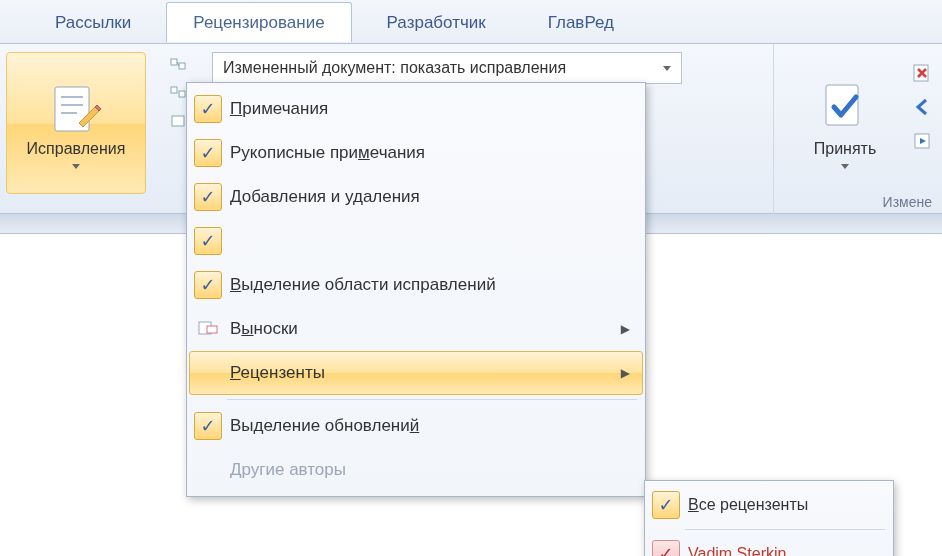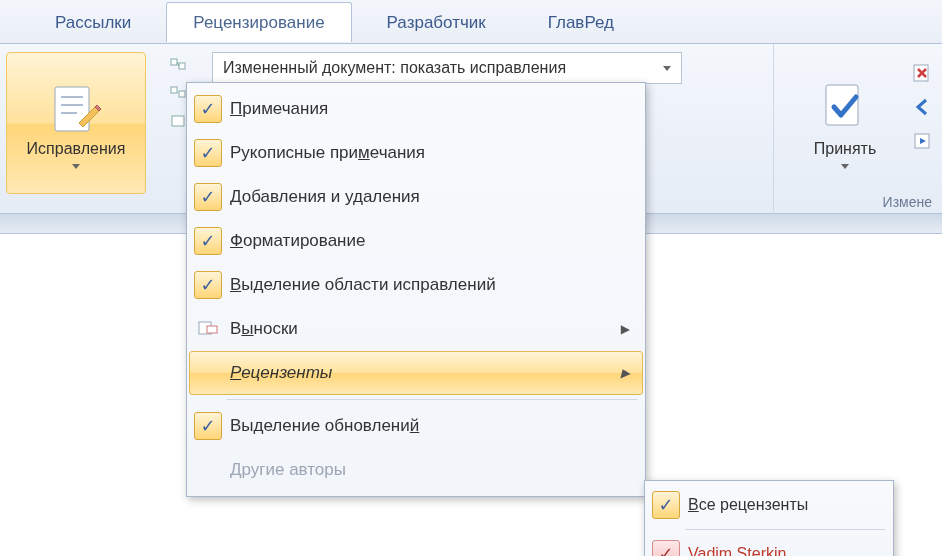--- a/index.html
+++ b/index.html
@@ -187,21 +187,20 @@
     font-size:17px;
     cursor:pointer;
     border:1px solid transparent;
     border-radius:3px;
     gap:8px;
     position:relative;
   }
   .menu-item.highlight {
     background: linear-gradient(#fff4d6, #ffe29c 50%, #ffd679 51%, #ffe9b4);
     border-color:#e1b74e;
-    font-style:italic;
   }
   .menu-item .check {
     width:28px;height:28px;
     border:1px solid #d8a83a;
     background: linear-gradient(#fff4d6, #ffd679);
     border-radius:3px;
     display:flex;align-items:center;justify-content:center;
     color:#3b5fa0;
     font-size:18px;
     flex-shrink:0;
@@ -359,21 +358,20 @@
   <div class="menu-item">
     <div class="check">✓</div>
     <span class="lbl">Рукописные при<u>м</u>ечания</span>
   </div>
   <div class="menu-item">
     <div class="check">✓</div>
     <span class="lbl"><u>Д</u>обавления и удаления</span>
   </div>
   <div class="menu-item">
     <div class="check">✓</div>
-    <span class="lbl"><u>Ф</u>орматирование</span>
   </div>
   <div class="menu-item">
     <div class="check">✓</div>
     <span class="lbl"><u>В</u>ыделение области исправлений</span>
   </div>
   <div class="menu-item">
     <div class="iconcell">
       <svg width="22" height="20">
           <rect x="2" y="3" width="12" height="12" fill="#fff" stroke="#9aa7bb"></rect>
           <rect x="10" y="7" width="10" height="7" fill="#fff" stroke="#d07a7a"></rect>

